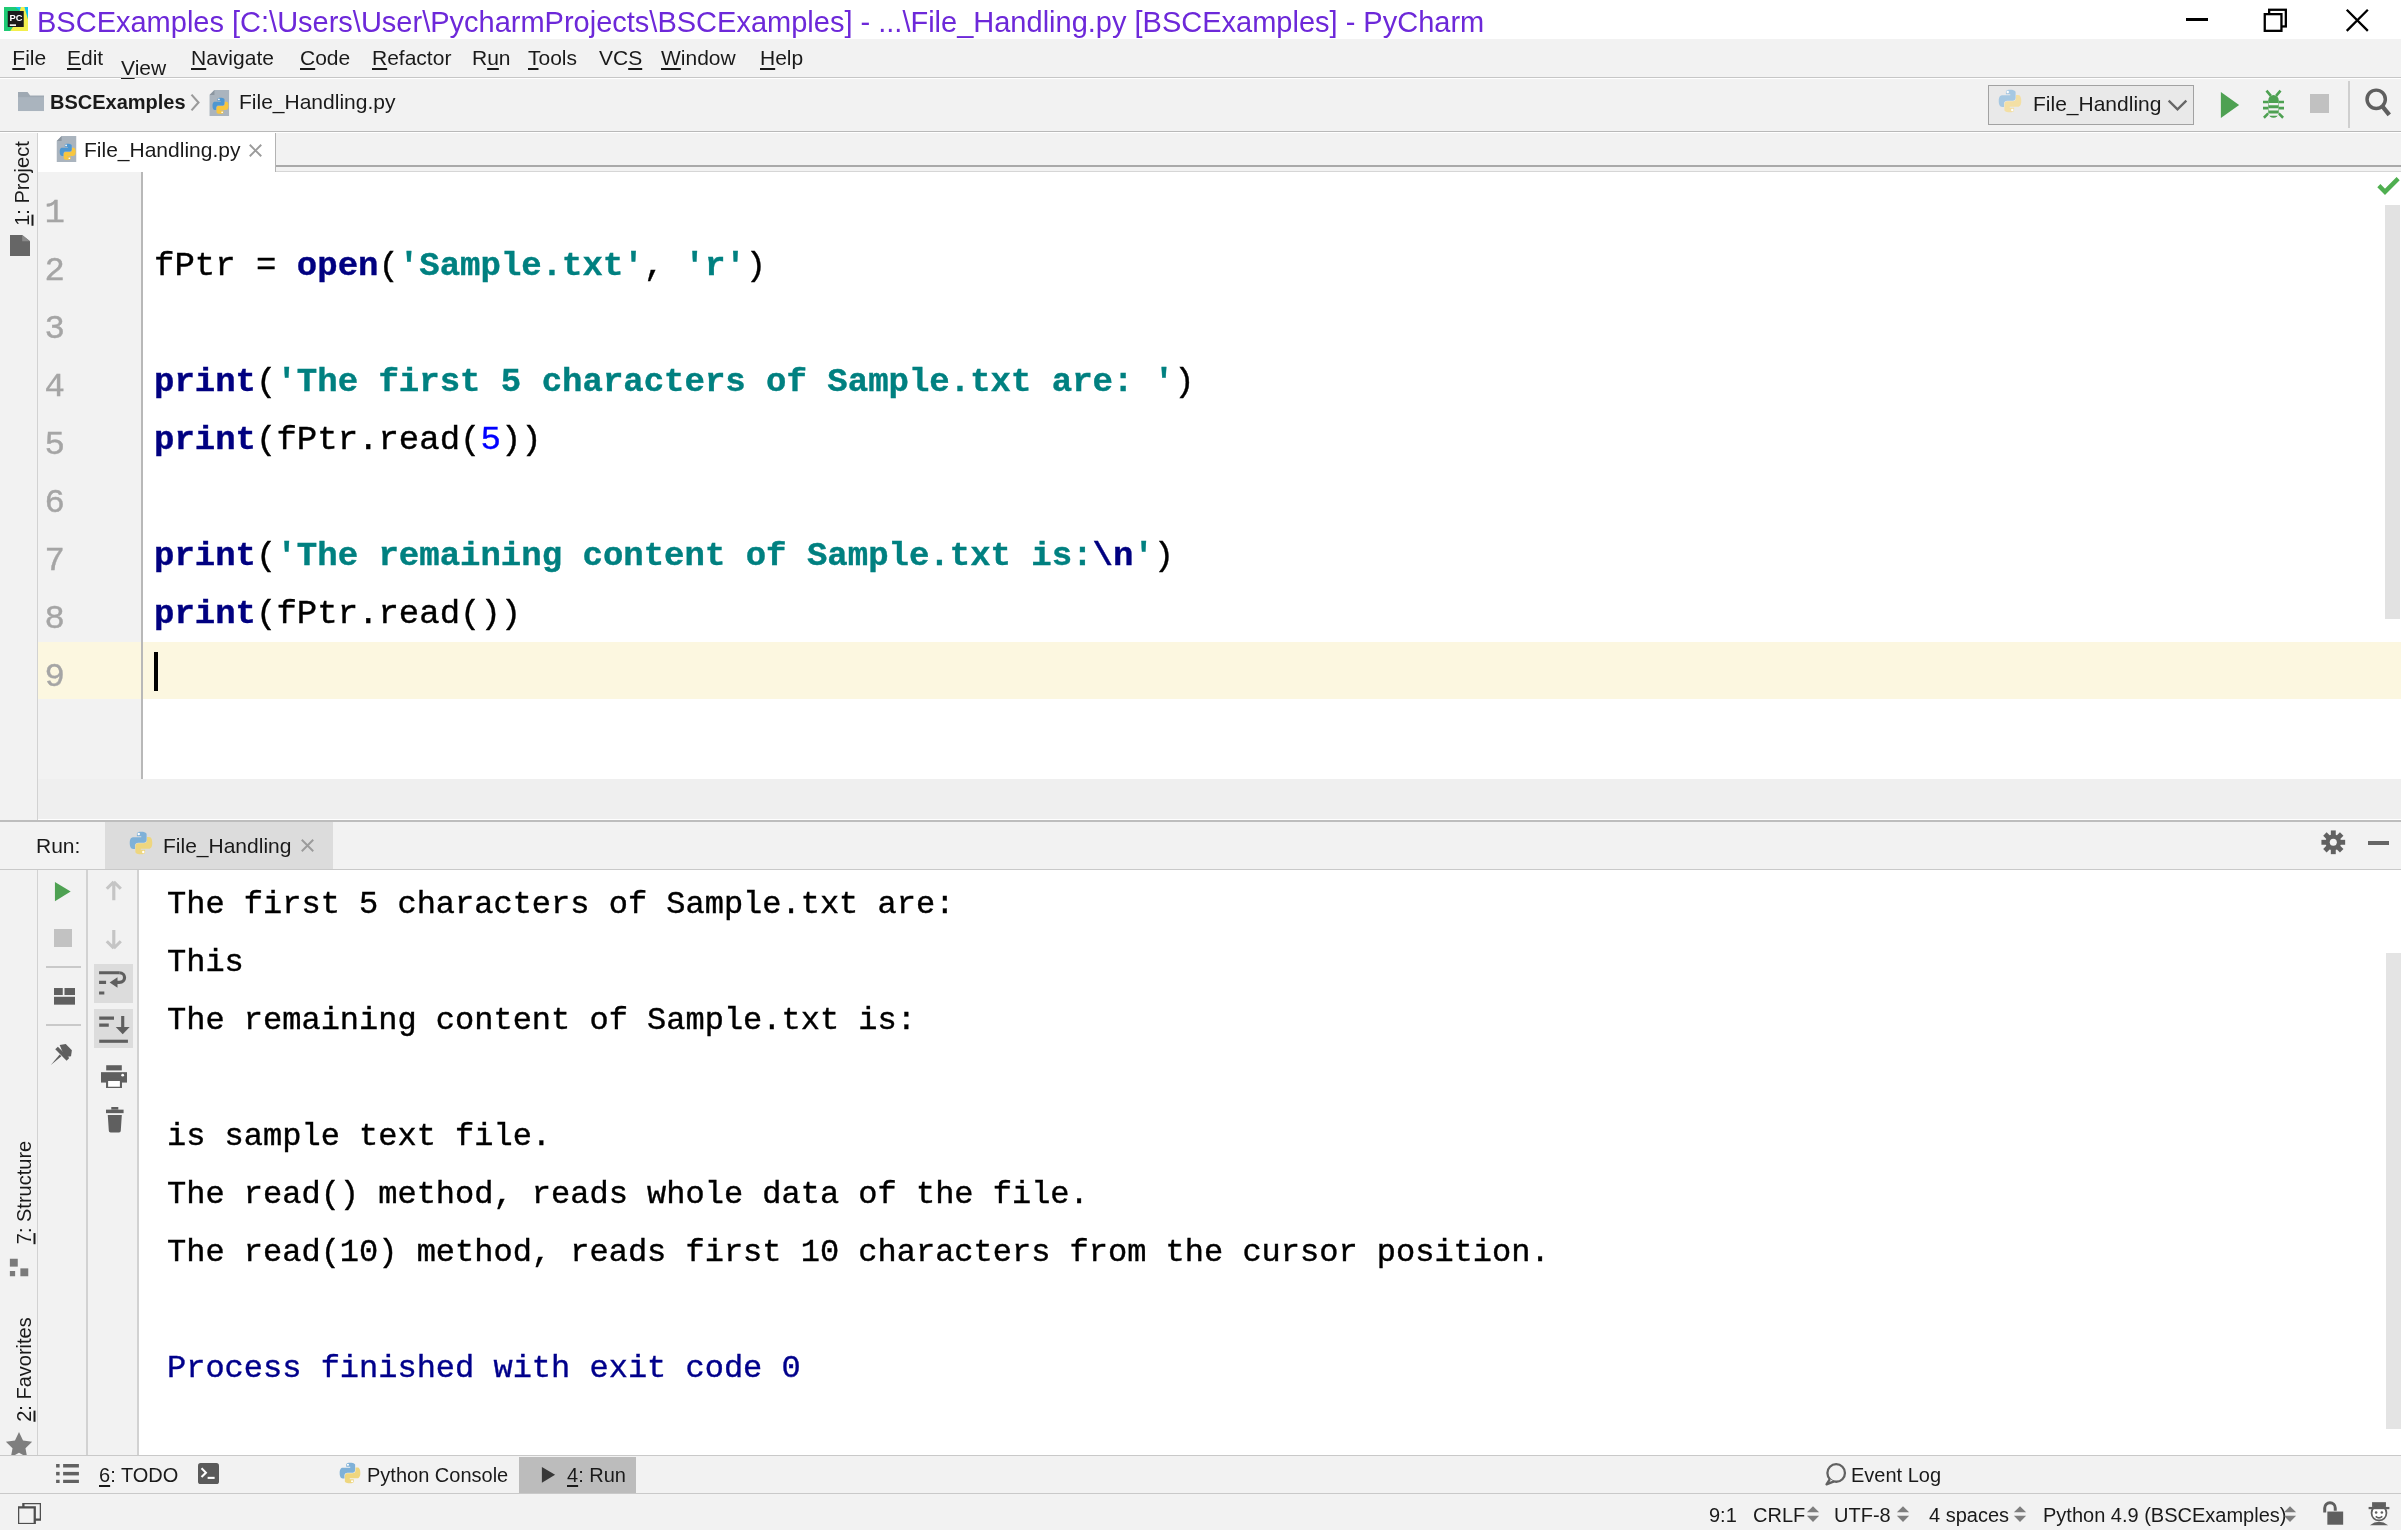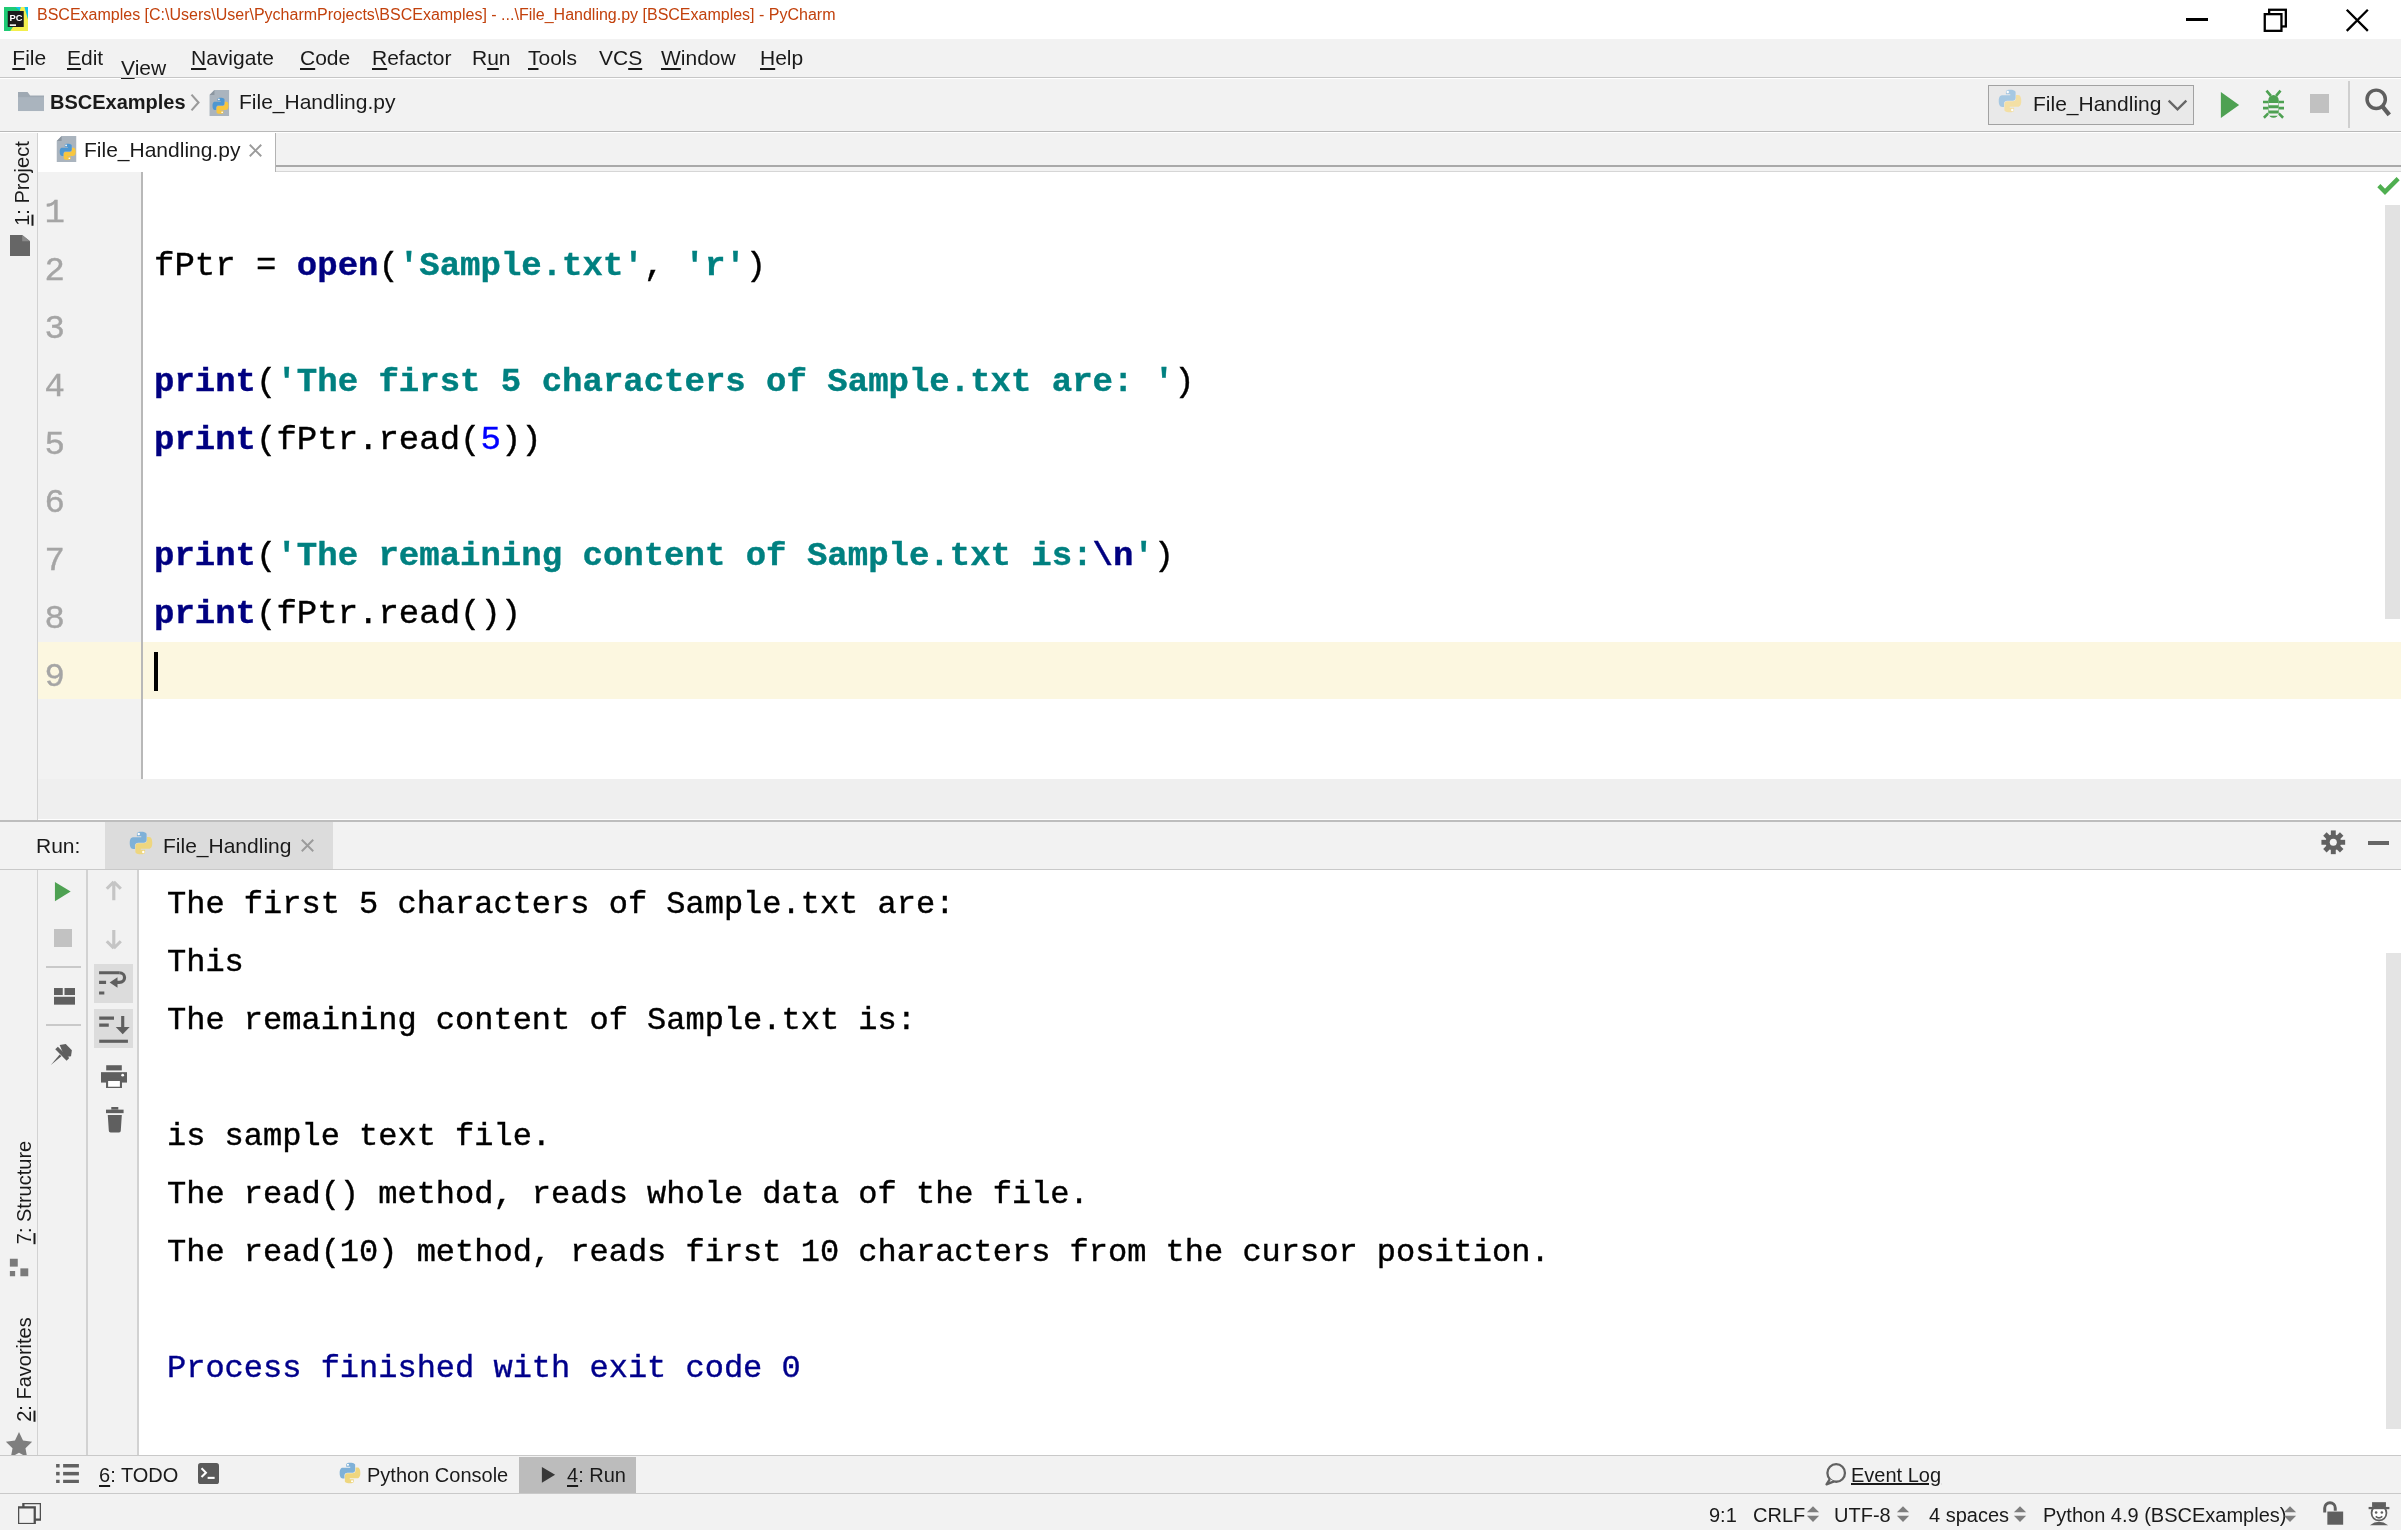--- a/index.html
+++ b/index.html
@@ -12,21 +12,21 @@
   .str { color:#008080; font-weight:bold; }
   .num { color:#0000ff; }
   u { text-decoration:underline; text-underline-offset:2.6px; }
 </style>
 </head>
 <body>
 
 
 <div class="abs" id="titlebar" style="left:0;top:0;width:2401px;height:39px;background:#ffffff;"></div>
 <div class="abs" id="pcicon" style="left:5.3px;top:7px;width:24.6px;height:24.6px;"></div>
-<div class="abs ui" id="titletext" style="left:37px;top:6.1px;font-size:16px;color:#c2410c;">BSCExamples [C:\Users\User\PycharmProjects\BSCExamples] - ...\File_Handling.py [BSCExamples] - PyCharm</div>
+<div class="abs ui" id="titletext" style="left:37px;top:6.1px;font-size:29px;color:#6d28d9;">BSCExamples [C:\Users\User\PycharmProjects\BSCExamples] - ...\File_Handling.py [BSCExamples] - PyCharm</div>
 
 <div class="abs" id="winmin" style="left:2186px;top:18.4px;width:22px;height:2.6px;background:#000;"></div>
 <svg class="abs" id="winrestore" style="left:2263px;top:8px;" width="24.6" height="24.6" viewBox="0 0 28 28">
   <rect x="7" y="2" width="19" height="19" fill="none" stroke="#000" stroke-width="2.6"></rect>
   <rect x="2" y="7" width="19" height="19" fill="#fff" stroke="#000" stroke-width="2.6"></rect>
 </svg>
 <svg class="abs" id="winclose" style="left:2345px;top:8px;" width="24.6" height="24.6" viewBox="0 0 28 28">
   <path d="M2 2 L26 26 M26 2 L2 26" stroke="#000" stroke-width="2.6"></path>
 </svg>
 <svg class="abs" id="pciconsvg" style="left:4.4px;top:7px;" width="24" height="24" viewBox="0 0 27 27">
@@ -301,21 +301,21 @@
 <div class="abs ui" style="left:367px;top:1464px;font-size:20px;">Python Console</div>
 <div class="abs" id="runbtn" style="left:519px;top:1457px;width:117px;height:36px;background:#bcbcbc;"></div>
 <svg class="abs" style="left:541px;top:1466px;" width="15" height="17.6" viewBox="0 0 17 20">
   <path d="M1 1 L16 10 L1 19 Z" fill="#383838"></path>
 </svg>
 <div class="abs ui" style="left:567px;top:1464px;font-size:20px;"><u>4</u>: Run</div>
 <svg class="abs" style="left:1823px;top:1462px;" width="24.6" height="24.6" viewBox="0 0 28 28">
   <circle cx="15" cy="12.5" r="10" fill="none" stroke="#616161" stroke-width="2.6"></circle>
   <path d="M7.8 19.4 L4 25.5 L12.6 22.1" fill="#f2f2f2" stroke="#616161" stroke-width="2.6" stroke-linejoin="round"></path>
 </svg>
-<div class="abs ui" style="left:1851px;top:1464px;font-size:20px;text-decoration:underline;">Event Log</div>
+<div class="abs ui" style="left:1851px;top:1464px;font-size:20px;">Event Log</div>
 
 
 <div class="abs" id="statusbar" style="left:0;top:1493px;width:2401px;height:38px;background:#f2f2f2;border-top:1.8px solid #c9c9c9;"></div>
 <svg class="abs" style="left:17.6px;top:1503px;" width="23" height="21" viewBox="0 0 26 24">
   <rect x="0" y="5" width="19" height="19" fill="none" stroke="#4f4f4f" stroke-width="2.6"></rect>
   <path d="M6 5 V0 H26 V19 H19" fill="none" stroke="#4f4f4f" stroke-width="2.6"></path>
 </svg>
 <div class="abs ui" style="left:1709px;top:1504px;font-size:20px;">9:1</div>
 <div class="abs ui" style="left:1753px;top:1504px;font-size:20px;">CRLF</div>
 <div class="abs ui" style="left:1834px;top:1504px;font-size:20px;">UTF-8</div>

